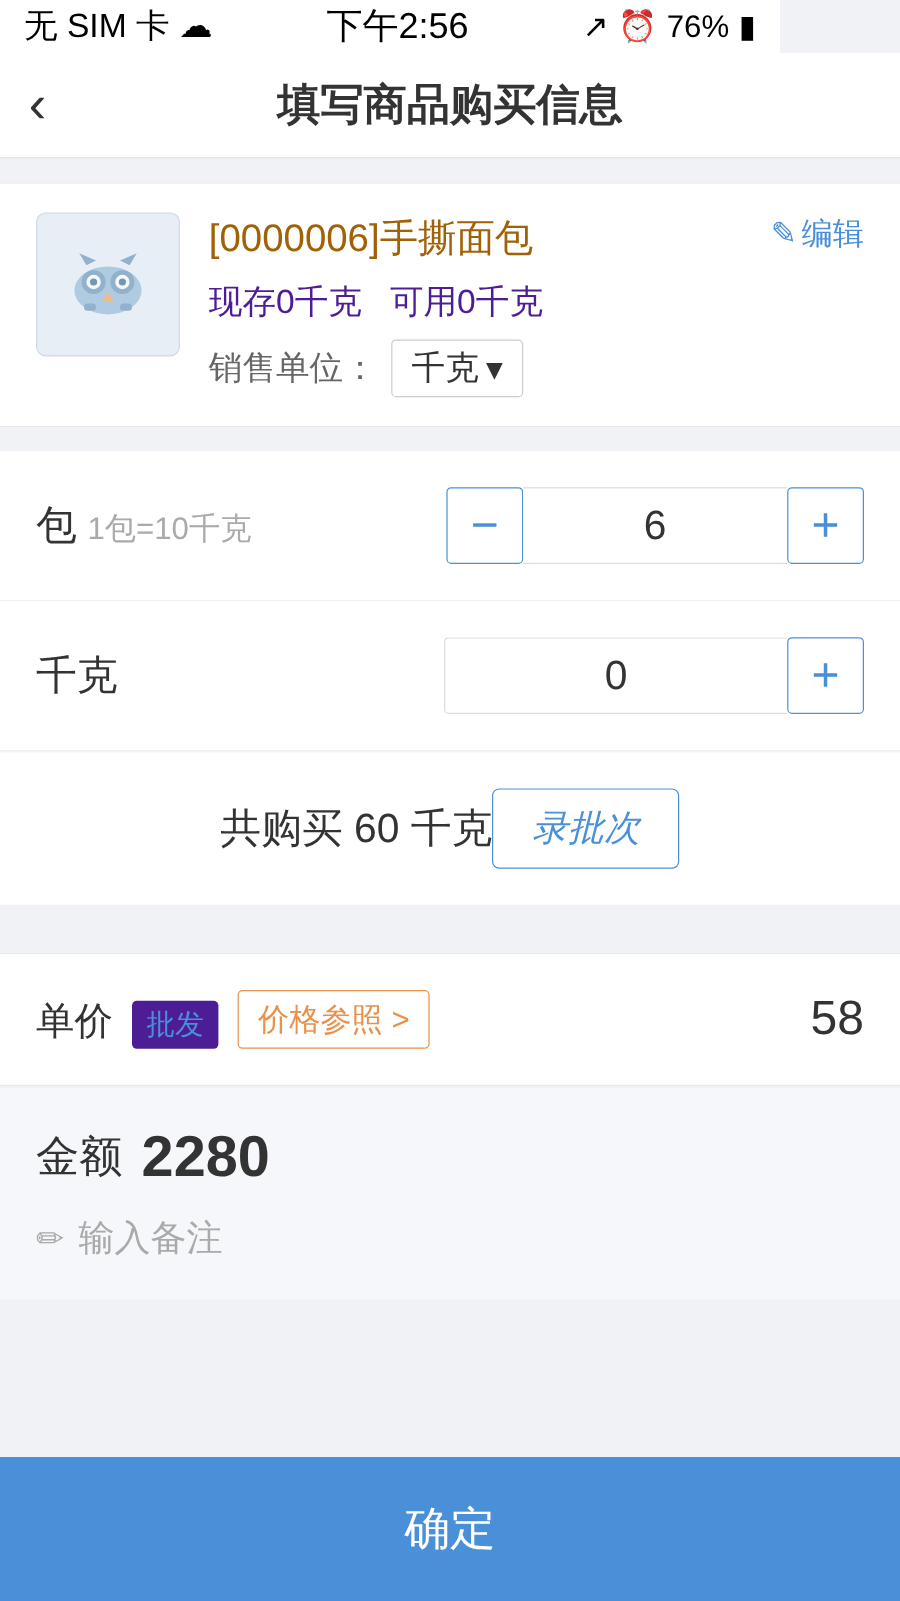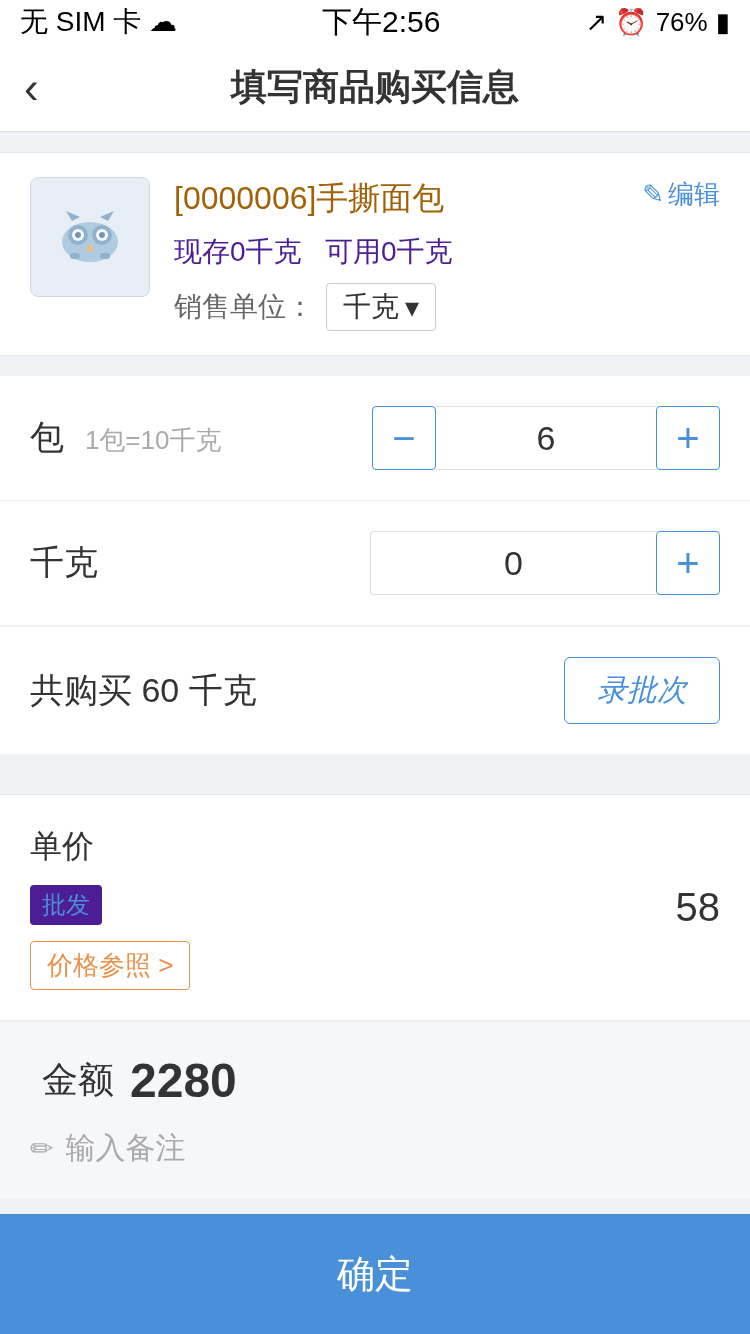--- a/index.html
+++ b/index.html
@@ -8,21 +8,21 @@
       width: 750px;
       min-height: 1334px;
       font-family: -apple-system, "PingFang SC", "Helvetica Neue", Arial, sans-serif;
       background: #f0f2f5;
       font-size: 32px;
       color: #333;
     }
 
     
     .status-bar {
-      width: 750px;
+      width: 650px;
       height: 44px;
       background: #fff;
       display: flex;
       align-items: center;
       justify-content: space-between;
       padding: 0 20px;
       font-size: 28px;
       color: #000;
     }
     .status-left {
@@ -148,21 +148,21 @@
       border-bottom: 1px solid #f0f0f0;
     }
     .input-label {
       font-size: 34px;
       color: #333;
       font-weight: 400;
     }
     .input-hint {
       font-size: 26px;
       color: #aaa;
-      margin-left: 12px;
+      margin-left: 0;
     }
     .qty-control {
       display: flex;
       align-items: center;
       gap: 0;
     }
     .qty-btn {
       width: 64px;
       height: 64px;
       border: 1.5px solid #4a90d9;
@@ -197,21 +197,21 @@
       background: #fff;
       border-radius: 4px 0 0 4px;
     }
 
     
     .summary-row {
       background: #fff;
       padding: 30px;
       display: flex;
       align-items: center;
-      justify-content: space-between;
+      justify-content: center;
       border-top: 1px solid #f0f0f0;
     }
     .summary-text {
       font-size: 34px;
       color: #333;
     }
     .batch-btn {
       border: 1.5px solid #4a90d9;
       border-radius: 6px;
       padding: 12px 32px;
@@ -230,23 +230,22 @@
       border-top: 1px solid #e8e8e8;
       border-bottom: 1px solid #e8e8e8;
     }
     .price-row {
       display: flex;
       align-items: center;
       justify-content: space-between;
     }
     .price-left {
       display: flex;
-      align-items: flex-start;
+      align-items: flex-end;
       gap: 16px;
-      flex-direction: column;
     }
     .price-label {
       font-size: 32px;
       color: #333;
     }
     .tag-pifa {
       background: #4c1d95;
       color: #4a90d9;
       font-size: 24px;
       padding: 4px 12px;
@@ -277,21 +276,20 @@
     }
     .amount-row {
       display: flex;
       align-items: center;
       gap: 16px;
     }
     .amount-label {
       font-size: 36px;
       color: #333;
       font-weight: 400;
-      margin-left: 12px;
     }
     .amount-value {
       font-size: 48px;
       color: #333;
       font-weight: 700;
     }
     .remark-row {
       display: flex;
       align-items: center;
       gap: 12px;

